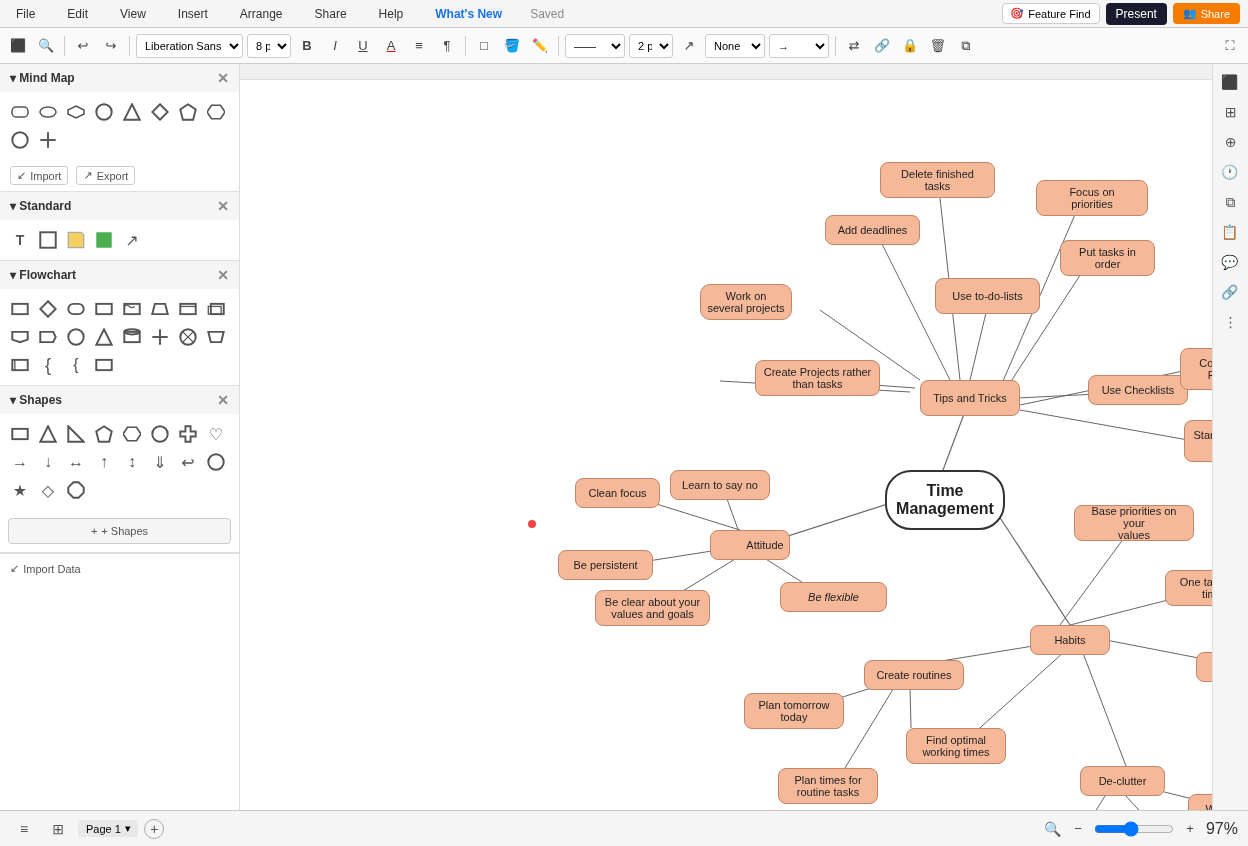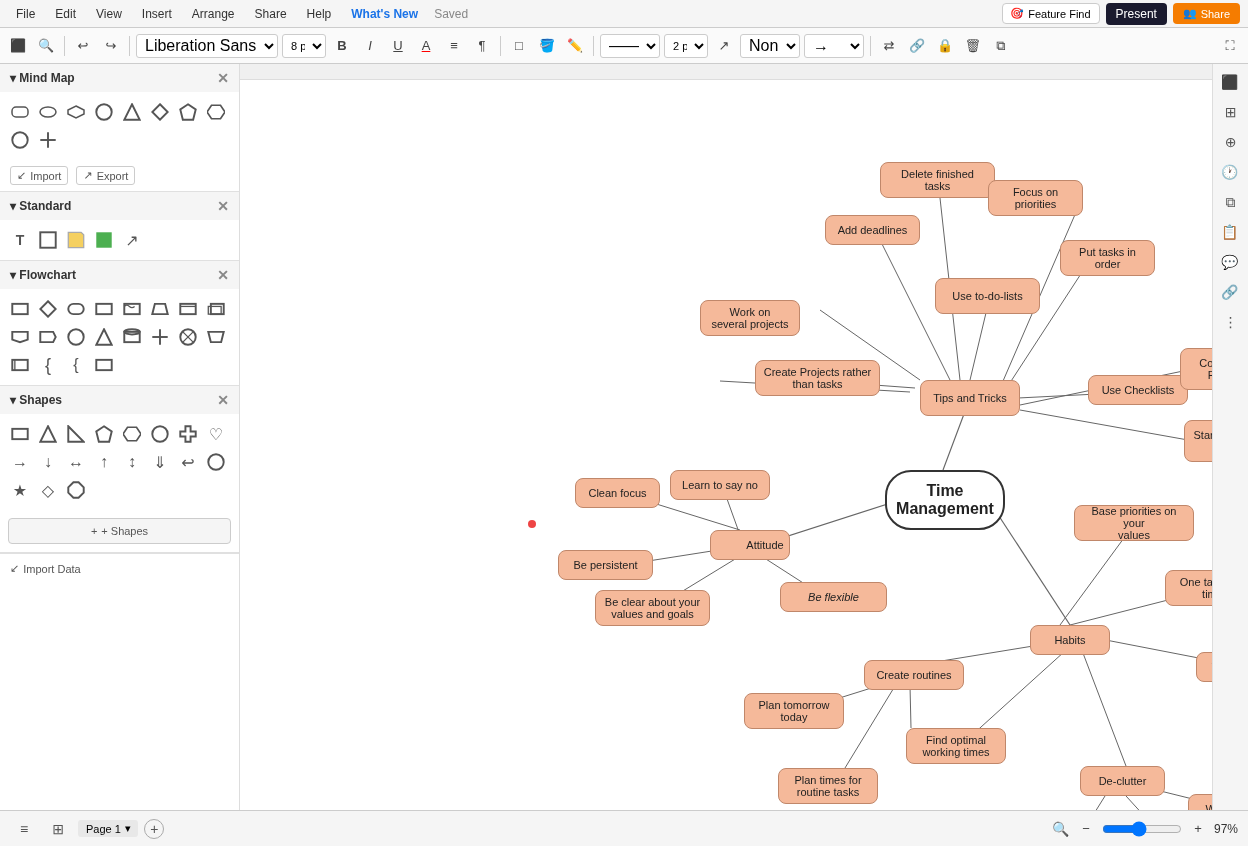--- a/index.html
+++ b/index.html
@@ -1,38 +1,38 @@
 <!DOCTYPE html>
 <html><head>
   <meta charset="utf-8">
   <style>
     * { box-sizing: border-box; margin: 0; padding: 0; }
     body { font-family: Arial, sans-serif; font-size: 12px; background: #f0f0f0; overflow: hidden; height: 846px; width: 1248px; }
 
     
     #menu-bar {
       display: flex; align-items: center; height: 28px; background: #f5f5f5;
-      border-bottom: 1px solid #ccc; padding: 0 8px; gap: 4px;
+      border-bottom: 1px solid #ccc; padding: 0 8px; gap: 16px;
     }
     .menu-item { padding: 2px 8px; cursor: pointer; font-size: 12px; color: #333; border-radius: 3px; }
     .menu-item.active { color: #1a73e8; font-weight: bold; }
     .menu-saved { color: #888; font-size: 12px; margin-left: 4px; }
     .menu-right { margin-left: auto; display: flex; align-items: center; gap: 6px; }
     .btn-feature-find { background: #fff; border: 1px solid #ccc; border-radius: 4px; padding: 3px 8px; font-size: 11px; cursor: pointer; display: flex; align-items: center; gap: 4px; }
     .btn-present { background: #1a1a2e; color: #fff; border: none; border-radius: 4px; padding: 4px 10px; font-size: 12px; cursor: pointer; }
     .btn-share { background: #f57c00; color: #fff; border: none; border-radius: 4px; padding: 4px 10px; font-size: 11px; cursor: pointer; display: flex; align-items: center; gap: 4px; }
 
     
     #toolbar {
       display: flex; align-items: center; height: 36px; background: #fafafa;
       border-bottom: 1px solid #ccc; padding: 0 6px; gap: 4px;
     }
     .toolbar-btn { width: 24px; height: 24px; display: flex; align-items: center; justify-content: center; cursor: pointer; border-radius: 3px; border: none; background: transparent; font-size: 13px; color: #444; }
     .toolbar-sep { width: 1px; height: 20px; background: #ccc; margin: 0 2px; }
-    .font-select { height: 24px; border: 1px solid #ccc; border-radius: 3px; font-size: 16px; padding: 0 4px; background: #fff; }
+    .font-select { height: 24px; border: 1px solid #ccc; border-radius: 3px; font-size: 11px; padding: 0 4px; background: #fff; }
     .font-size { width: 44px; height: 24px; border: 1px solid #ccc; border-radius: 3px; font-size: 11px; padding: 0 4px; background: #fff; }
 
     
     #main { display: flex; height: calc(846px - 28px - 36px - 36px); }
 
     
     #left-panel { width: 240px; background: #fff; border-right: 1px solid #ddd; overflow-y: auto; flex-shrink: 0; }
     .panel-section { border-bottom: 1px solid #e0e0e0; }
     .panel-header { display: flex; align-items: center; justify-content: space-between; padding: 6px 10px; background: #f5f5f5; cursor: pointer; font-size: 12px; font-weight: bold; color: #333; }
     .panel-close { font-size: 14px; color: #888; cursor: pointer; }
@@ -49,21 +49,21 @@
     #canvas-content { position: relative; width: 100%; height: 100%; background: #fff; }
 
     
     #right-panel { width: 36px; background: #f5f5f5; border-left: 1px solid #ddd; display: flex; flex-direction: column; align-items: center; padding: 4px 0; gap: 2px; }
     .right-btn { width: 28px; height: 28px; display: flex; align-items: center; justify-content: center; cursor: pointer; border-radius: 3px; font-size: 14px; color: #555; }
 
     
     #bottom-bar { display: flex; align-items: center; height: 36px; background: #f5f5f5; border-top: 1px solid #ccc; padding: 0 10px; gap: 8px; }
     .bottom-left { display: flex; align-items: center; gap: 6px; }
     .bottom-right { margin-left: auto; display: flex; align-items: center; gap: 4px; }
-    .zoom-text { font-size: 12px; color: #333; }
+    .zoom-text { font-size: 16px; color: #333; }
     .zoom-slider { width: 80px; }
     .page-tab { display: flex; align-items: center; gap: 4px; font-size: 11px; padding: 2px 8px; background: #e8e8e8; border-radius: 3px; cursor: pointer; }
     .page-add { width: 20px; height: 20px; display: flex; align-items: center; justify-content: center; cursor: pointer; font-size: 14px; border-radius: 50%; border: 1px solid #aaa; color: #555; }
 
     
     .mind-node {
       position: absolute;
       border-radius: 8px;
       border: 1px solid #c0876a;
       background: #f5b99a;
@@ -502,30 +502,30 @@
       <div class="mind-node central" style="left:645px;top:390px;width:120px;height:60px;border-radius:26px;">Time
 Management</div>
 
       <div class="mind-node" style="left:680px;top:300px;width:100px;height:36px;">Tips and Tricks</div>
       <div class="mind-node" style="left:470px;top:450px;width:80px;height:30px;padding-left:36px;">Attitude</div>
       <div class="mind-node" style="left:790px;top:545px;width:80px;height:30px;">Habits</div>
 
       <div class="mind-node" style="left:640px;top:82px;width:115px;height:36px;">Delete finished tasks</div>
       <div class="mind-node" style="left:585px;top:135px;width:95px;height:30px;">Add deadlines</div>
       <div class="mind-node" style="left:695px;top:198px;width:105px;height:36px;">Use to-do-lists</div>
-      <div class="mind-node" style="left:748px;top:100px;width:95px;height:36px;">Focus on
+      <div class="mind-node" style="left:796px;top:100px;width:112px;height:36px;">Focus on
 priorities</div>
       <div class="mind-node" style="left:820px;top:160px;width:95px;height:36px;">Put tasks in
 order</div>
       <div class="mind-node" style="left:848px;top:295px;width:100px;height:30px;">Use Checklists</div>
       <div class="mind-node" style="left:940px;top:268px;width:115px;height:42px;">Communication
 Preferences</div>
       <div class="mind-node" style="left:944px;top:340px;width:115px;height:42px;">Standard Operating
 Procedures</div>
-      <div class="mind-node" style="left:460px;top:220px;width:100px;height:36px;">Work on
+      <div class="mind-node" style="left:460px;top:204px;width:92px;height:36px;border-radius:10px;">Work on
 several projects</div>
       <div class="mind-node" style="left:515px;top:280px;width:125px;height:36px;">Create Projects rather
 than tasks</div>
 
       <div class="mind-node" style="left:335px;top:398px;width:85px;height:30px;">Clean focus</div>
       <div class="mind-node" style="left:430px;top:390px;width:100px;height:30px;">Learn to say no</div>
       <div class="mind-node" style="left:318px;top:470px;width:95px;height:30px;">Be persistent</div>
       <div class="mind-node" style="left:540px;top:502px;width:107px;height:30px;font-style:italic;">Be flexible</div>
       <div class="mind-node" style="left:355px;top:510px;width:115px;height:36px;">Be clear about your
 values and goals</div>

